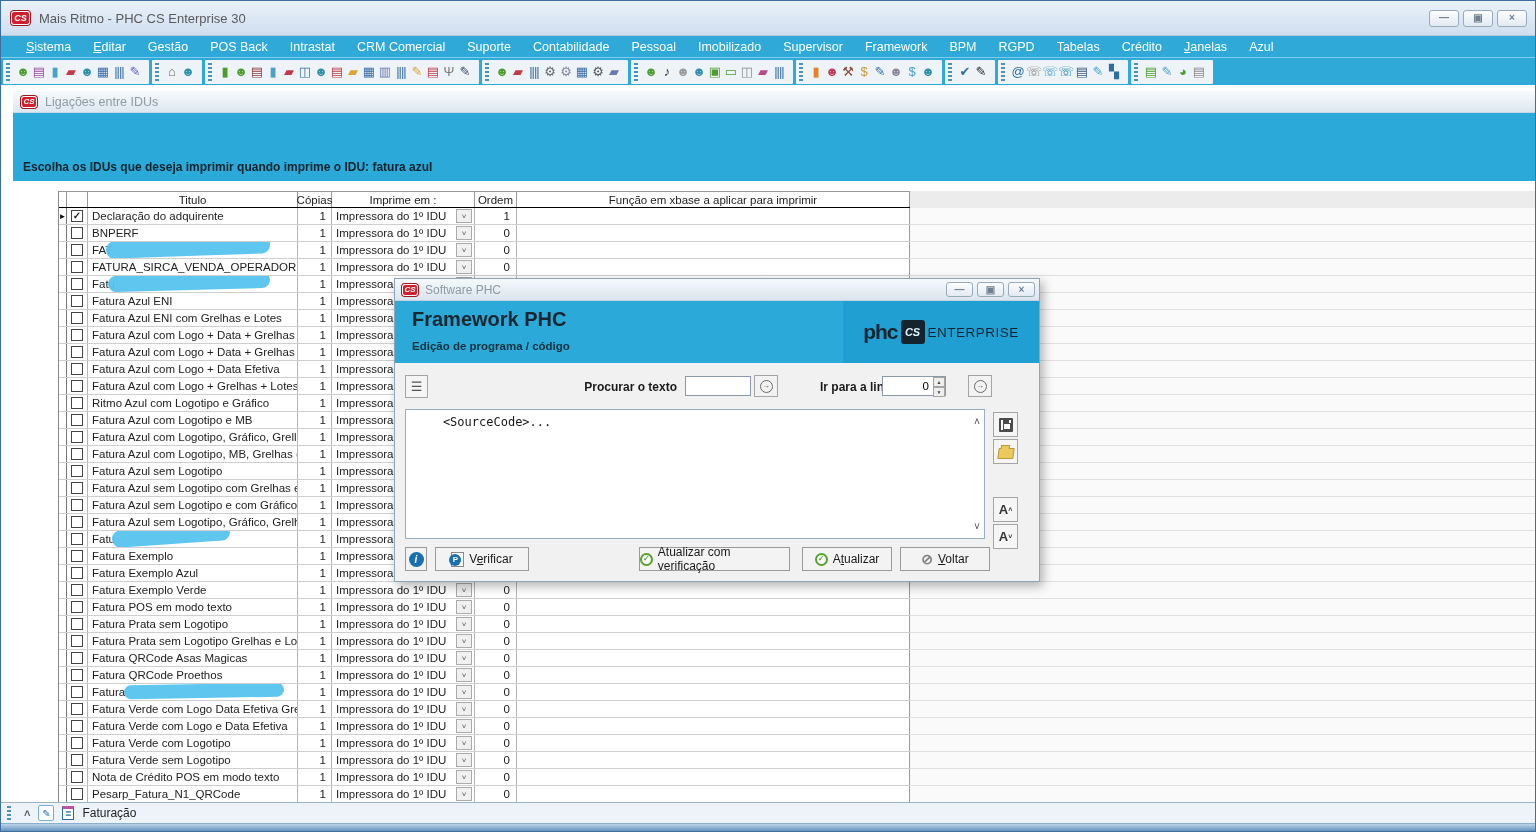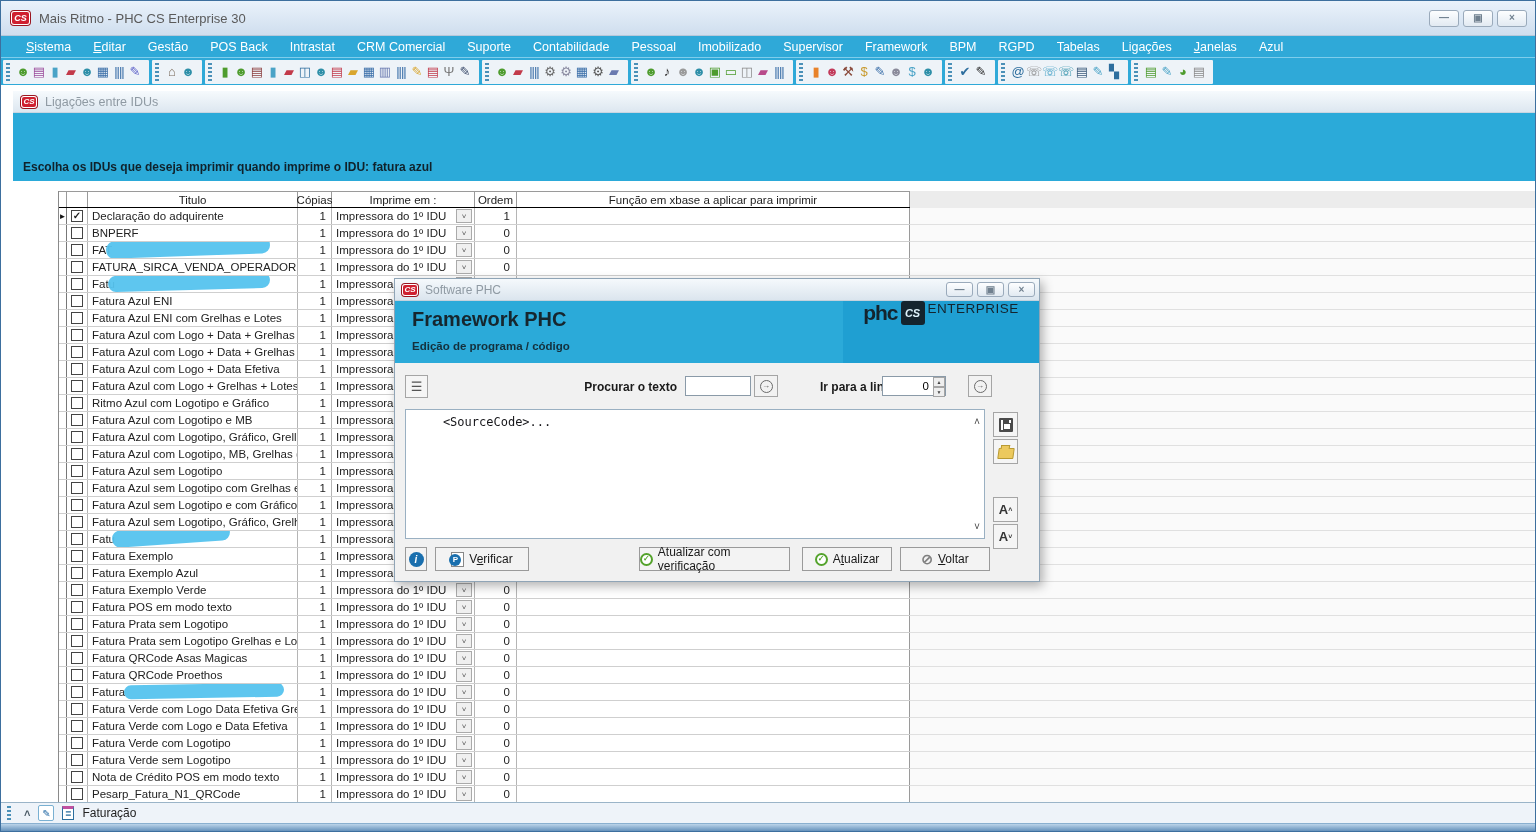--- a/index.html
+++ b/index.html
@@ -64,21 +64,21 @@
     border:1px solid #8fa4b6;box-shadow:3px 4px 10px rgba(0,0,0,.3);z-index:10;}
   .dlg-titlebar{height:22px;background:linear-gradient(#f5f9fc,#dbe5ee);display:flex;align-items:center;
     padding:0 4px 0 7px;border-bottom:1px solid #c5d2dd;}
   .dlg-titlebar .cslogo{width:16px;height:12px;font-size:8px;}
   .dlg-titlebar .t{margin-left:7px;color:#8f9aa3;font-size:12px;}
   .dlg-titlebar .winbtns .wbtn{width:27px;height:15px;}
   .dlg-head{height:62px;background:#2baad9;display:flex;}
   .dlg-head-left{flex:1;padding:7px 0 0 17px;}
   .dlg-head-left .h1{font-size:20px;font-weight:bold;color:#16262e;}
   .dlg-head-left .h2{font-size:11.5px;color:#14303c;margin-top:9px;font-weight:bold;}
-  .dlg-brand{width:196px;background:#1f9fd2;display:flex;justify-content:center;gap:3px;}
+  .dlg-brand{width:196px;background:#1f9fd2;display:flex;align-items:center;justify-content:center;gap:3px;}
   .brand-phc{font-size:21px;font-weight:bold;color:#14242e;letter-spacing:-1px;}
   .brand-sq{width:24px;height:24px;background:#14242e;border-radius:3px;color:#dff3fb;font-weight:bold;
     font-style:italic;font-size:11px;display:flex;align-items:center;justify-content:center;}
   .brand-ent{font-size:13.5px;color:#14242e;letter-spacing:.5px;}
   .toolrow{position:absolute;left:0;top:96px;width:100%;height:26px;}
   .sqbtn{position:absolute;background:#f5f5f5;border:1px solid #a5a5a5;display:flex;align-items:center;
     justify-content:center;color:#555;}
   .lbl{position:absolute;font-weight:bold;font-size:12px;color:#1a1a1a;top:5px;}
   .tinput{position:absolute;height:20px;background:#fff;border:1px solid #8a9aa8;top:1px;font-size:11.5px;
     font-family:"Liberation Sans",sans-serif;padding:0 3px;}
@@ -152,21 +152,21 @@
       <span class="menu-item">CRM Comercial</span>
       <span class="menu-item">Suporte</span>
       <span class="menu-item">Contabilidade</span>
       <span class="menu-item">Pessoal</span>
       <span class="menu-item">Imobilizado</span>
       <span class="menu-item">Supervisor</span>
       <span class="menu-item">Framework</span>
       <span class="menu-item">BPM</span>
       <span class="menu-item">RGPD</span>
       <span class="menu-item">Tabelas</span>
-      <span class="menu-item">Ligações</span>
+      <span class="menu-item">Crédito</span>
       <span class="menu-item"><u>J</u>anelas</span>
       <span class="menu-item">Azul</span>
     </div>
 
   <div class="toolbar" id="toolbar">
       <div class="tgroup">
         <span class="thandle"></span>
         <span class="ticon" style="color: rgb(78, 156, 46);">☻</span>
         <span class="ticon" style="color: rgb(154, 74, 154);">▤</span>
         <span class="ticon" style="color: rgb(74, 163, 199);">▮</span>

